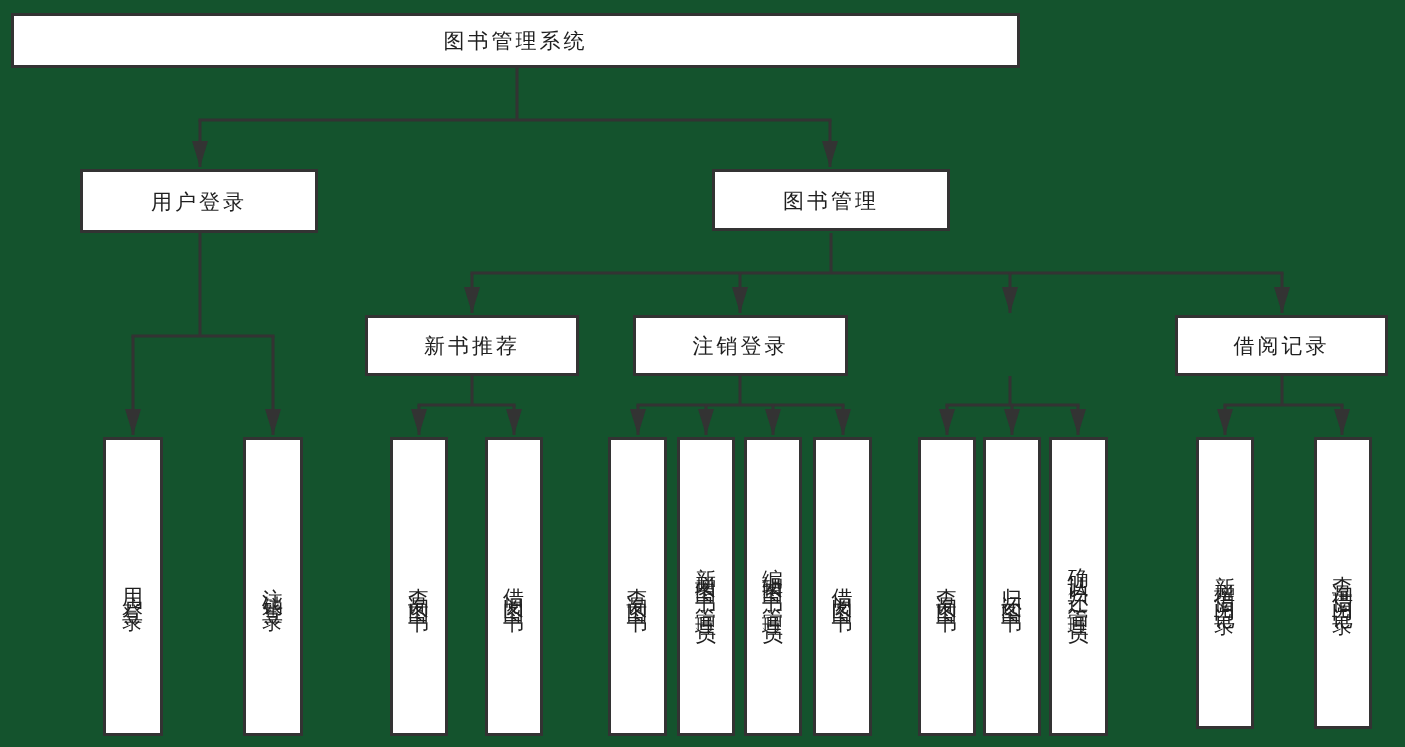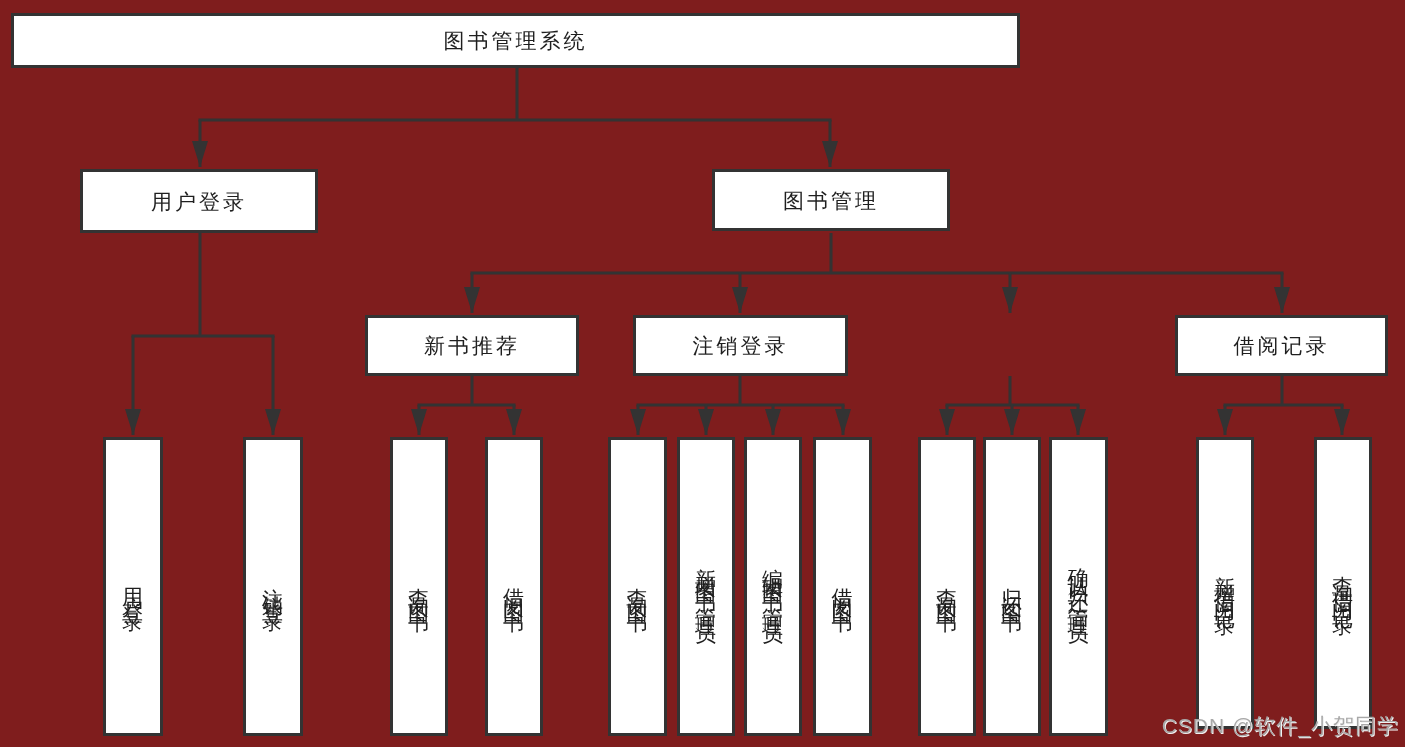--- a/index.html
+++ b/index.html
@@ -1,19 +1,19 @@
 <!DOCTYPE html>
 <html><head>
 <meta charset="utf-8">
 <style>
   html,body{margin:0;padding:0;background:#ffffff;}
   .stage{
     position:relative;
     width:1405px;height:747px;
-    background:#7f1d1d;
+    background:#14532d;
     font-family:"Liberation Sans", sans-serif;
     overflow:hidden;
   }
   .hbox{
     position:absolute;
     box-sizing:border-box;
     background:#ffffff;
     border:3px solid #333333;
     display:flex;align-items:center;justify-content:center;
     font-size:21px;
@@ -173,15 +173,14 @@
     <span class="vlabel">确认归还（管理员）</span>
   </div>
 
   <div class="vbox" style="left:1196px;top:437px;width:58px;height:292px;">
     <span class="vlabel">新增借阅记录</span>
   </div>
   <div class="vbox" style="left:1314px;top:437px;width:58px;height:292px;">
     <span class="vlabel">查询借阅记录</span>
   </div>
 
-  <div class="watermark">CSDN @软件_小贺同学</div>
 
 </div>
 
 </body></html>

